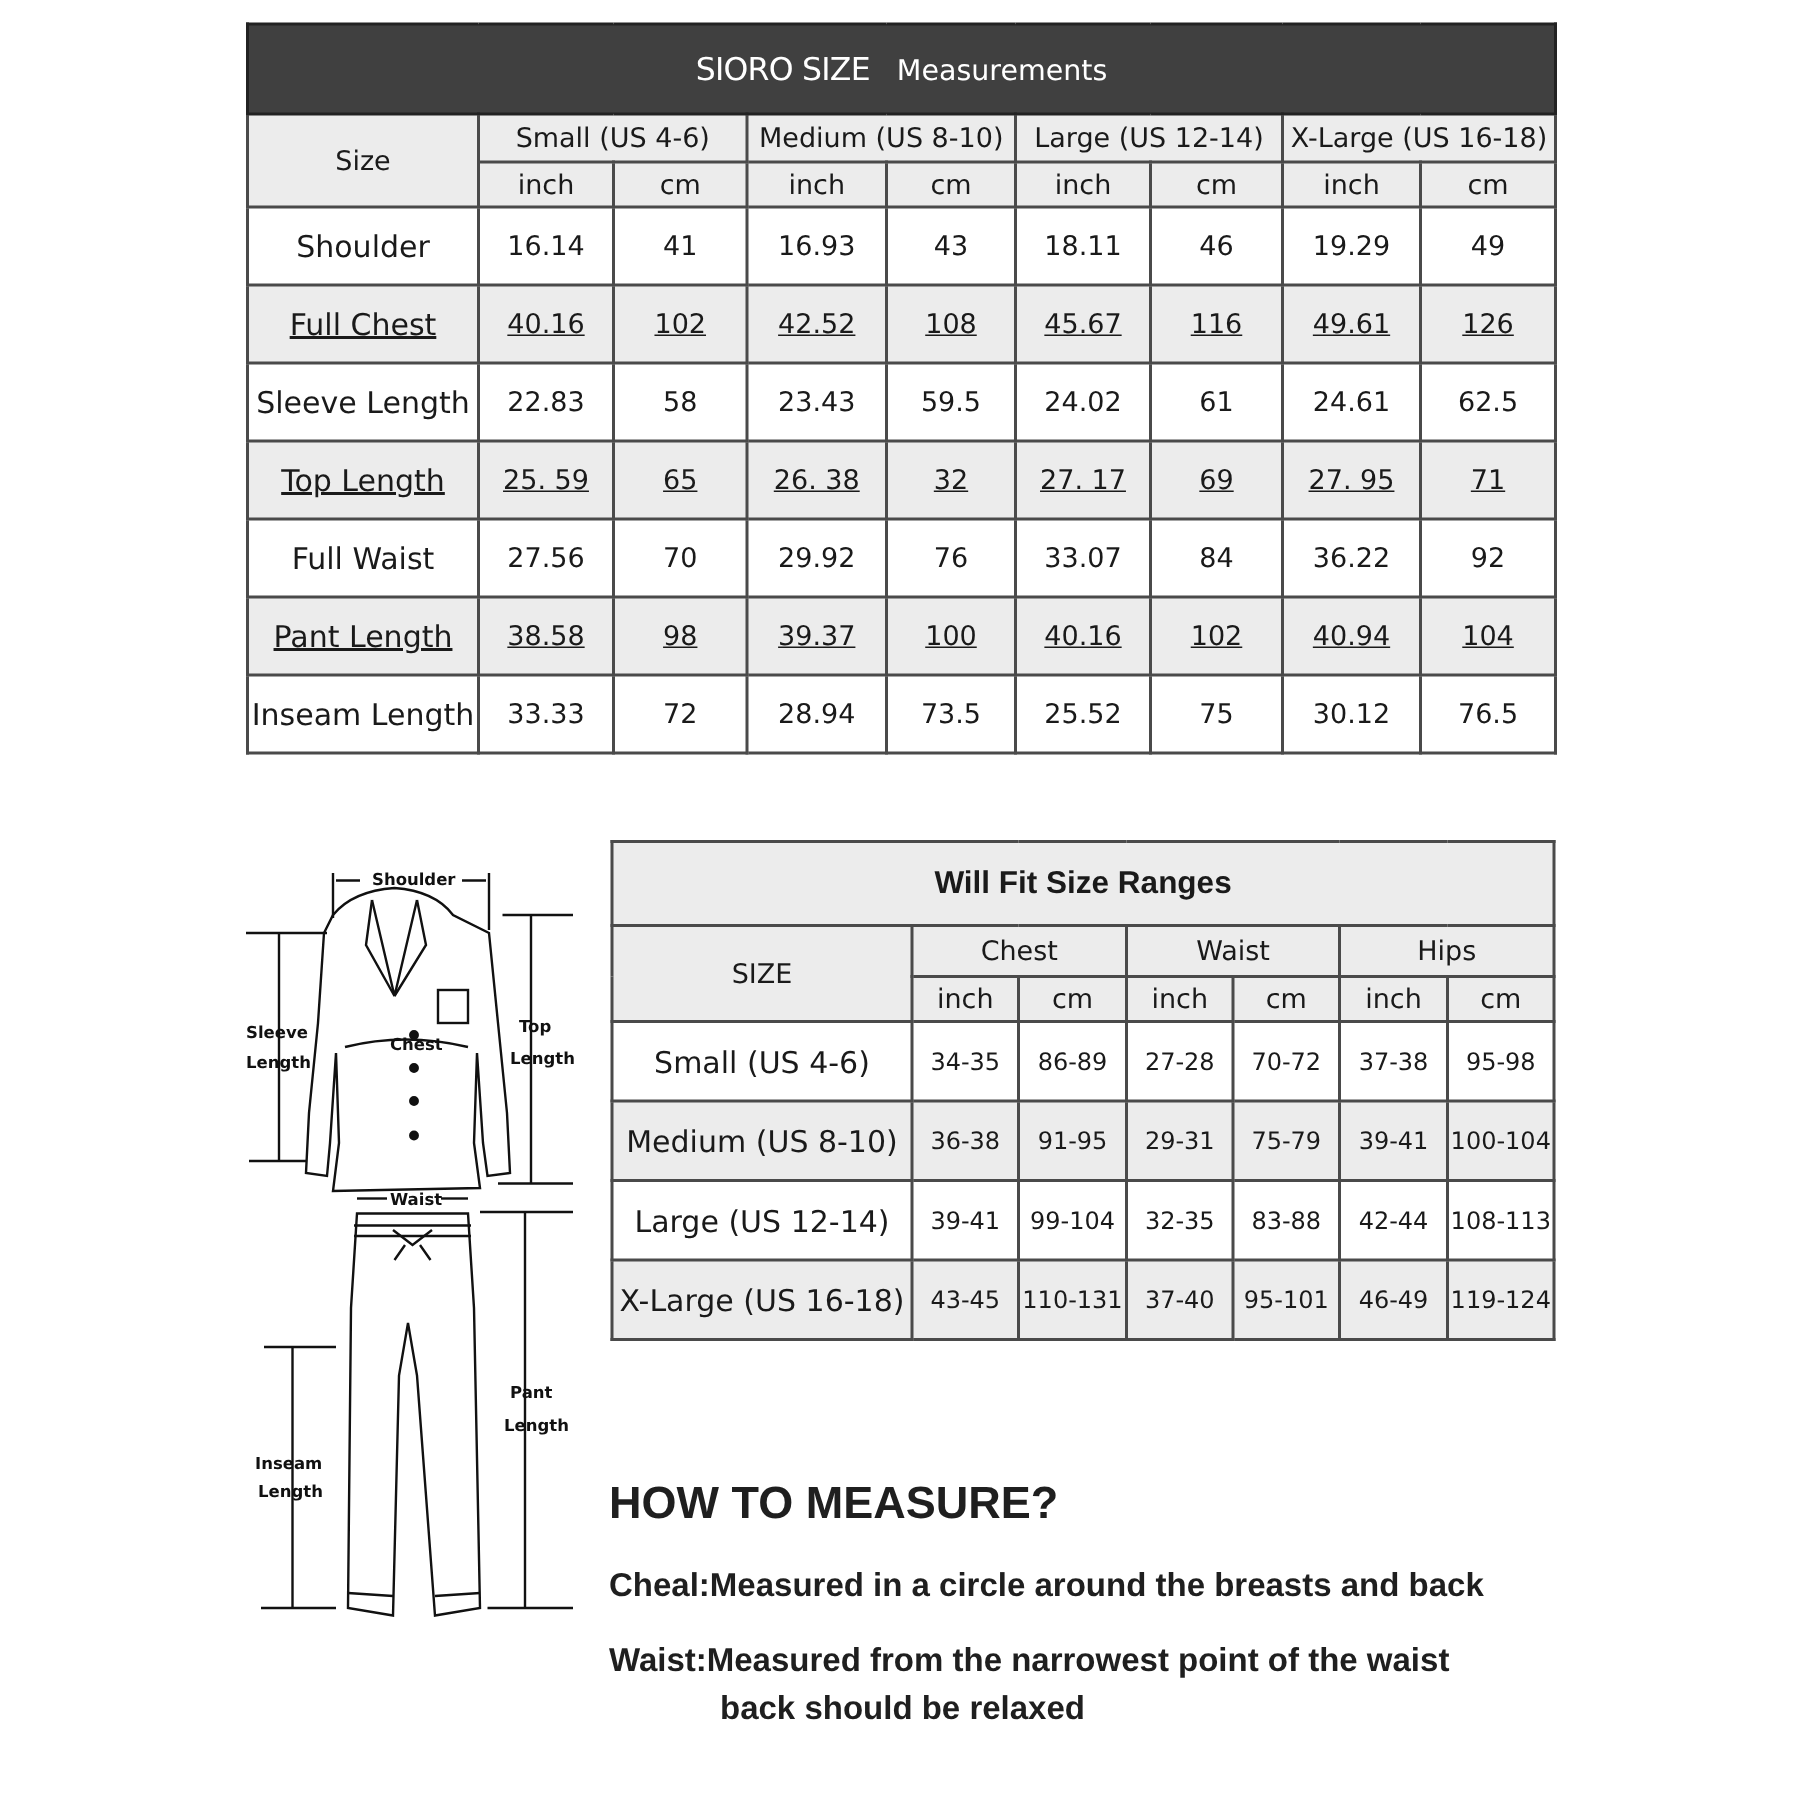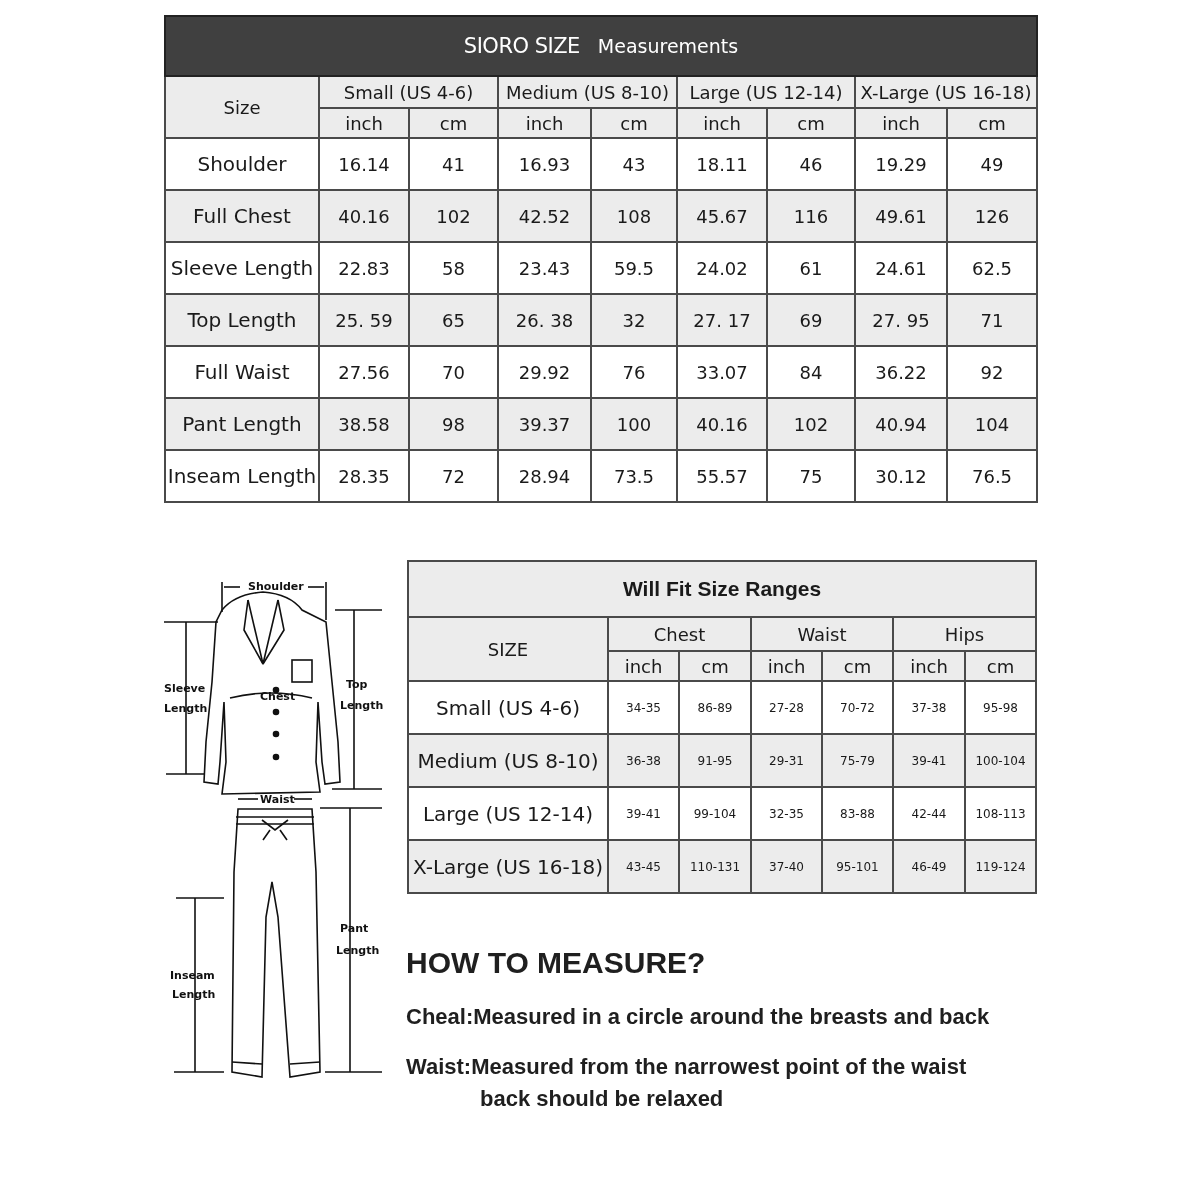--- a/index.html
+++ b/index.html
@@ -8,30 +8,30 @@
   td,th{border:2px solid #4a4a4a;text-align:center;vertical-align:middle;padding:0;font-weight:normal;}
   #t1{position:absolute;left:164px;top:15px;width:872px;}
   #t1 .title{background:#404040;color:#fff;height:58px;font-size:21px;border-color:#222;}
   #t1 .title .b{font-size:21px;letter-spacing:-0.5px;}
   #t1 .title .m{font-size:19px;margin-left:18px;}
   #t1 .hd{background:#ececec;font-size:18px;}
   #t1 .sub{background:#ececec;font-size:18px;height:28px;}
   #t1 .rl{font-size:20px;}
   #t1 td.v{font-size:18px;}
   #t1 tr.data{height:52px;}
-  #t1 tr.alt td{background:#ececec;}
+  #t1 tr.alt td{background:#ececec;text-decoration:underline;}
   #t2{position:absolute;left:407px;top:560px;width:628px;}
   #t2 .title{background:#ececec;font-size:21px;font-weight:bold;height:54px;font-family:"Liberation Sans",sans-serif;margin-left:24px;}
   #t2 .hd{background:#ececec;font-size:18px;height:32px;}
   #t2 .sub{background:#ececec;font-size:18px;height:28px;}
   #t2 .rl{font-size:20px;}
-  #t2 td.v{font-size:12px;}
+  #t2 td.v{font-size:16px;}
   #t2 tr.data{height:53px;}
   #t2 tr.alt td{background:#ececec;}
-  .measure{position:absolute;left:406px;font-family:"Liberation Sans",sans-serif;font-weight:bold;color:#1f1f1f;}
+  .measure{position:absolute;left:406px;font-family:"Liberation Sans",sans-serif;font-weight:bold;color:#1f1f1f;margin-top:40px;}
   #mh{top:946px;font-size:30px;}
   #m1{top:1004px;font-size:22px;}
   #m2{top:1054px;font-size:22px;}
   #m3{top:1086px;left:480px;font-size:22px;}
   #fig{position:absolute;left:160px;top:572px;width:230px;height:515px;}
   .lbl{font-family:"DejaVu Sans",sans-serif;font-weight:bold;font-size:11px;fill:#111;}
 </style>
 </head>
 <body>
 
@@ -133,25 +133,25 @@
         <td class="v">98</td>
         <td class="v">39.37</td>
         <td class="v">100</td>
         <td class="v">40.16</td>
         <td class="v">102</td>
         <td class="v">40.94</td>
         <td class="v">104</td>
       </tr>
       <tr class="data">
         <td class="rl">Inseam Length</td>
-        <td class="v">28.35</td>
+        <td class="v">33.33</td>
         <td class="v">72</td>
         <td class="v">28.94</td>
         <td class="v">73.5</td>
-        <td class="v">55.57</td>
+        <td class="v">25.52</td>
         <td class="v">75</td>
         <td class="v">30.12</td>
         <td class="v">76.5</td>
       </tr>
     </tbody>
 </table>
 
 <table id="t2">
   <colgroup>
     <col style="width:200px">

